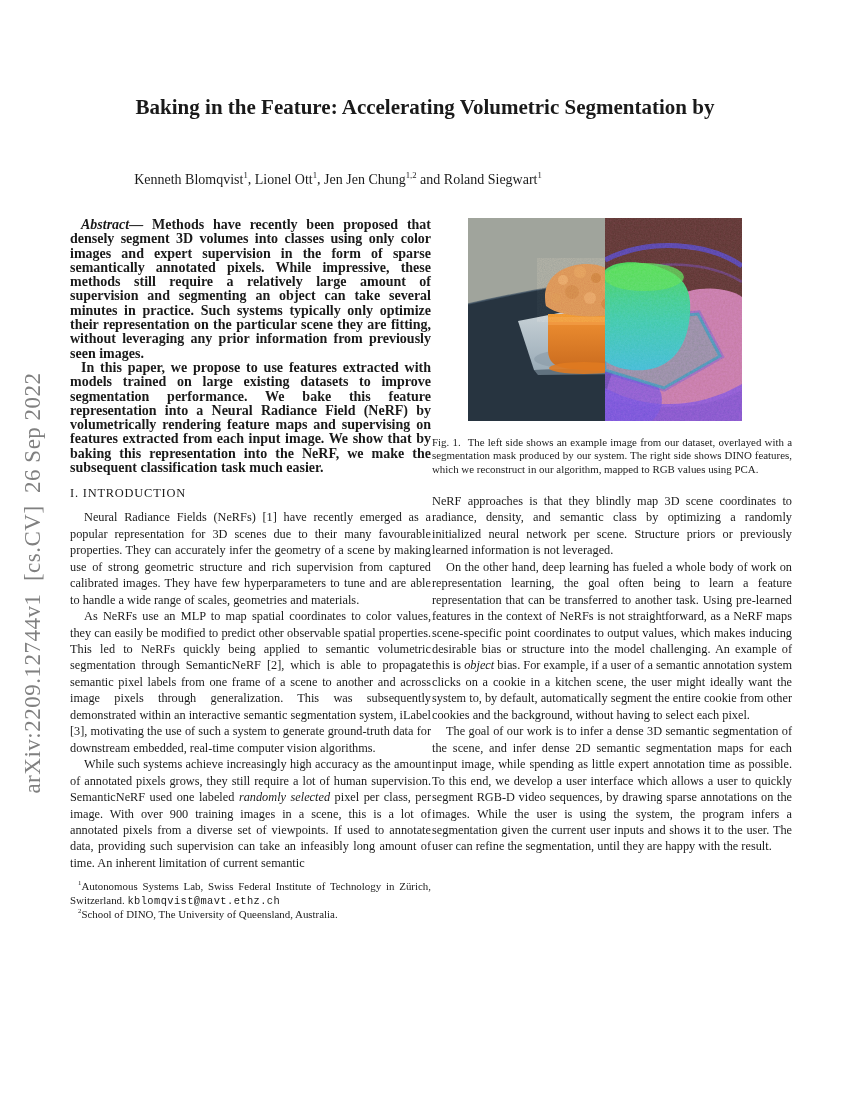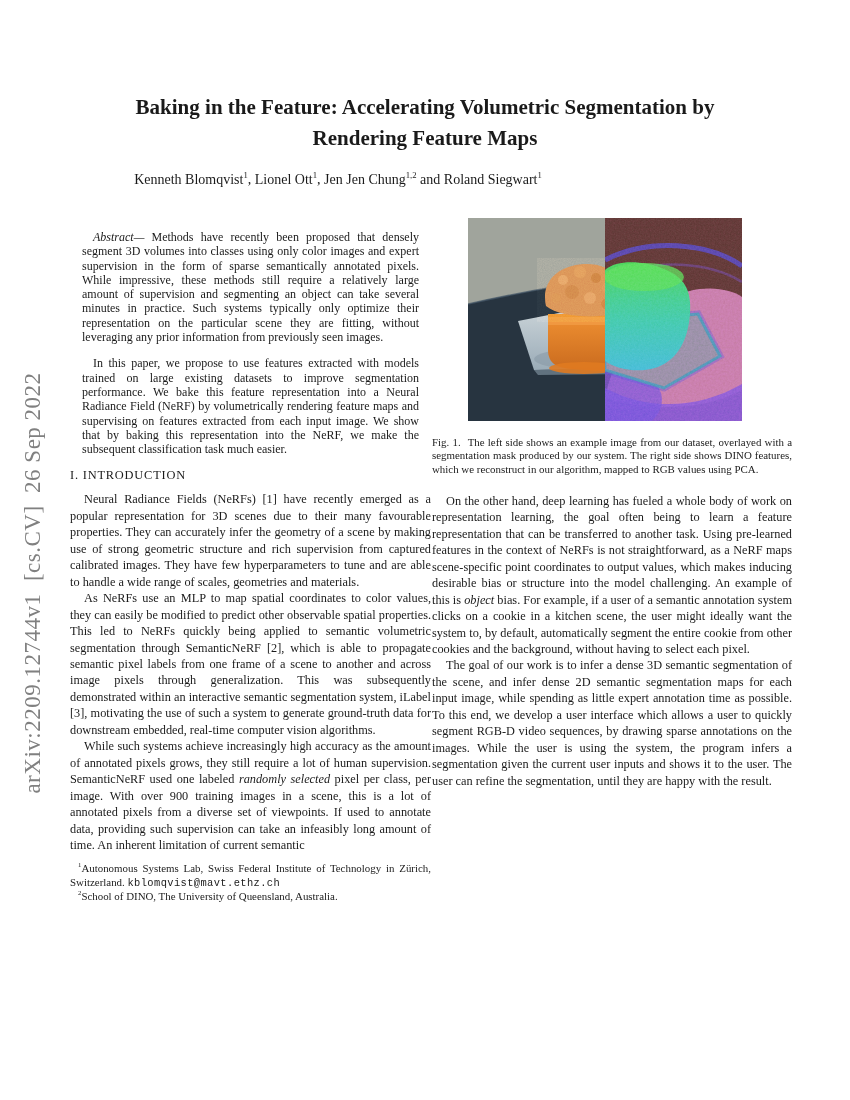--- a/index.html
+++ b/index.html
@@ -14,21 +14,21 @@
     white-space:pre;font-size:23px;color:#808080;letter-spacing:0.5px;
   }
   .title-block{position:absolute;top:92px;left:0;width:850px;text-align:center;}
   .title-line{font-size:21px;font-weight:bold;line-height:31px;}
   .authors-line{position:absolute;top:172px;left:0;width:676px;text-align:center;font-size:14px;}
   sup{font-size:0.62em;line-height:0;}
   .col{position:absolute;top:218px;}
   .col-left{left:70px;width:361px;}
   .col-right{left:432px;width:360px;}
   .abstract p{
-    margin:12px;text-align:justify;font-weight:normal;font-size:12px;line-height:14.3px;
+    margin:0;text-align:justify;font-weight:bold;font-size:14px;line-height:14.3px;
     text-indent:11px;
   }
   .abstract .lead{font-style:italic;}
   .section-heading{
     font-size:12.4px;letter-spacing:0.8px;margin:11px 0 8px 0;
   }
   .body-par{
     margin:0;text-align:justify;font-size:12.3px;line-height:16.45px;text-indent:14px;
   }
   .body-par.no-indent{text-indent:0;}
@@ -44,21 +44,20 @@
   .figure-caption .cap-label{padding-right:7px;}
   .right-body{margin-top:17px;}
 </style>
 </head>
 <body>
 
 <div class="arxiv-watermark">arXiv:2209.12744v1  [cs.CV]  26 Sep 2022</div>
 
 <div class="title-block">
   <div class="title-line">Baking in the Feature: Accelerating Volumetric Segmentation by</div>
-  <div class="title-line">Rendering Feature Maps</div>
 </div>
 
 <div class="authors-line">
   <span>Kenneth Blomqvist</span><sup>1</sup><span>, Lionel Ott</span><sup>1</sup><span>, Jen Jen Chung</span><sup>1,2</sup><span> and Roland Siegwart</span><sup>1</sup>
 </div>
 
 <div class="col col-left">
   <div class="abstract">
     <p><span class="lead">Abstract—</span><span> Methods have recently been proposed that densely segment 3D volumes into classes using only color images and expert supervision in the form of sparse semantically annotated pixels. While impressive, these methods still require a relatively large amount of supervision and segmenting an object can take several minutes in practice. Such systems typically only optimize their representation on the particular scene they are fitting, without leveraging any prior information from previously seen images.</span></p>
     <p>In this paper, we propose to use features extracted with models trained on large existing datasets to improve segmentation performance. We bake this feature representation into a Neural Radiance Field (NeRF) by volumetrically rendering feature maps and supervising on features extracted from each input image. We show that by baking this representation into the NeRF, we make the subsequent classification task much easier.</p>
@@ -156,16 +155,17 @@
         <rect x="137" y="0" width="137" height="203" filter="url(#sparkle)" opacity="0.22" style="mix-blend-mode:screen"></rect>
       </g>
     </svg>
   </div>
 
   <div class="figure-caption">
     <span class="cap-label">Fig. 1.</span><span>The left side shows an example image from our dataset, overlayed with a segmentation mask produced by our system. The right side shows DINO features, which we reconstruct in our algorithm, mapped to RGB values using PCA.</span>
   </div>
 
   <div class="right-body">
+    <p class="body-par no-indent">NeRF approaches is that they blindly map 3D scene coordinates to radiance, density, and semantic class by optimizing a randomly initialized neural network per scene. Structure priors or previously learned information is not leveraged.</p>
     <p class="body-par"><span>On the other hand, deep learning has fueled a whole body of work on representation learning, the goal often being to learn a feature representation that can be transferred to another task. Using pre-learned features in the context of NeRFs is not straightforward, as a NeRF maps scene-specific point coordinates to output values, which makes inducing desirable bias or structure into the model challenging. An example of this is </span><span class="it">object</span><span> bias. For example, if a user of a semantic annotation system clicks on a cookie in a kitchen scene, the user might ideally want the system to, by default, automatically segment the entire cookie from other cookies and the background, without having to select each pixel.</span></p>
     <p class="body-par">The goal of our work is to infer a dense 3D semantic segmentation of the scene, and infer dense 2D semantic segmentation maps for each input image, while spending as little expert annotation time as possible. To this end, we develop a user interface which allows a user to quickly segment RGB-D video sequences, by drawing sparse annotations on the images. While the user is using the system, the program infers a segmentation given the current user inputs and shows it to the user. The user can refine the segmentation, until they are happy with the result.</p>
   </div>
 </div>
 
 </body></html>

